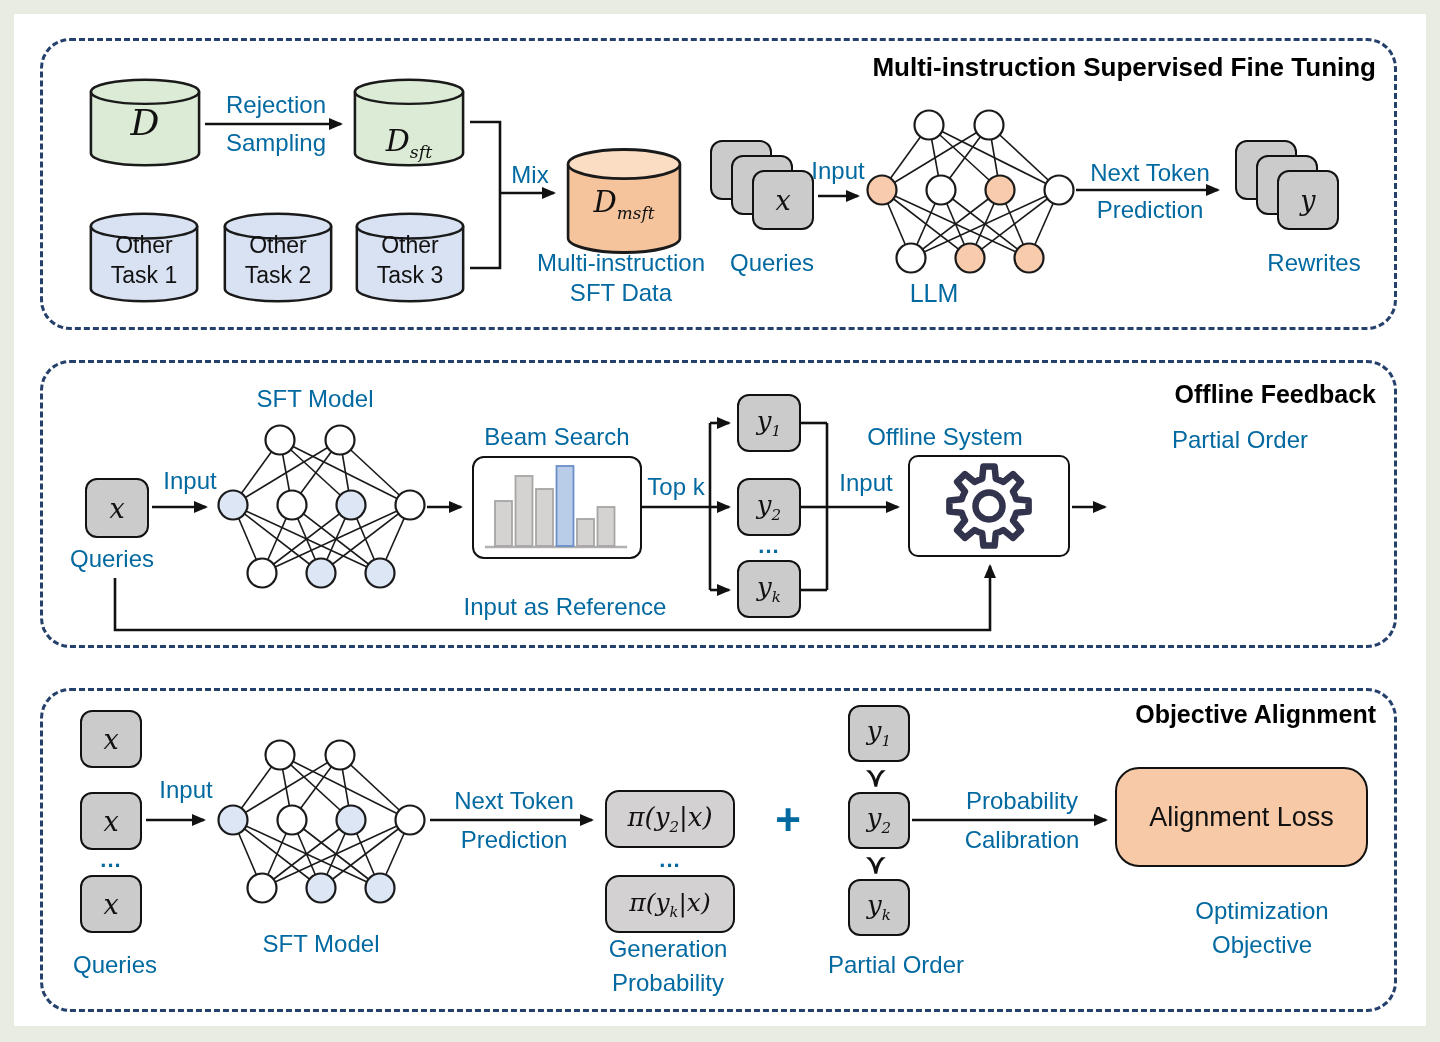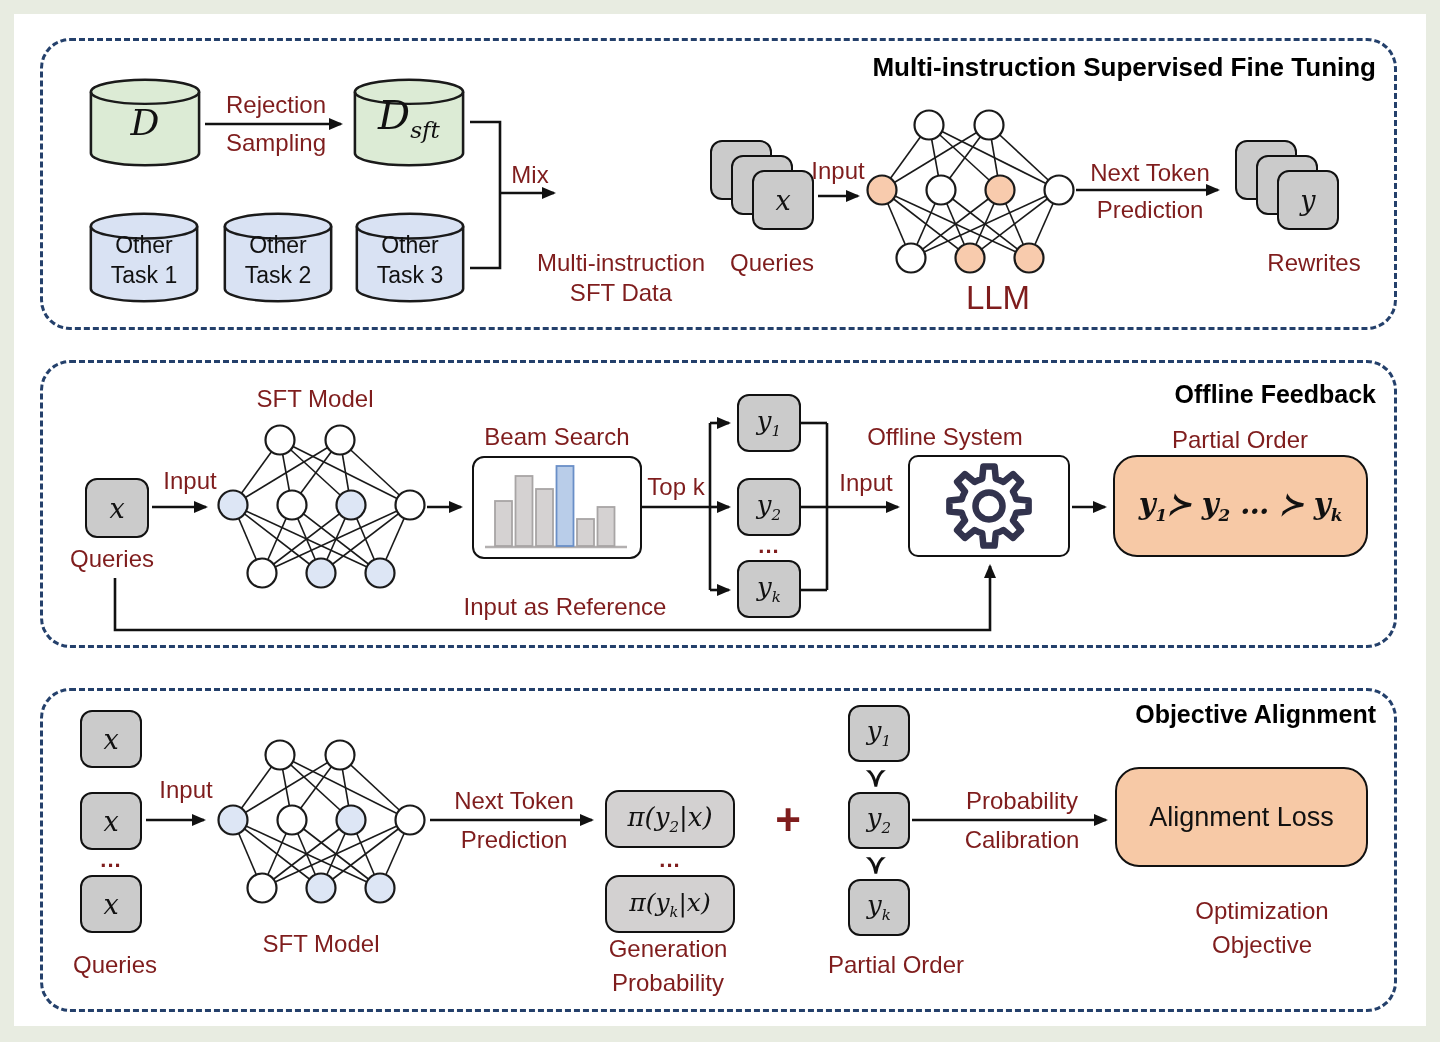--- a/index.html
+++ b/index.html
@@ -3,21 +3,21 @@
 <meta charset="utf-8">
 <style>
   html,body{margin:0;padding:0;}
   body{font-family:"Liberation Sans",sans-serif;color:#111;}
   .stage{position:relative;width:1440px;height:1042px;background:var(--page-bg,#e8ece1);overflow:hidden;}
   .canvas{position:absolute;left:14px;top:14px;width:1412px;height:1012px;background:#ffffff;z-index:0;}
   .panel{position:absolute;left:40px;width:1357px;border:3px dashed var(--panel-border,#24406b);
          border-radius:30px;background:#ffffff;box-sizing:border-box;z-index:1;}
   .wires{position:absolute;left:0;top:0;z-index:2;pointer-events:none;}
   .lb{position:absolute;z-index:3;white-space:nowrap;transform:translateX(-50%);text-align:center;
-      font-family:"Liberation Sans",sans-serif;color:#7f1d1d;line-height:1.08;}
+      font-family:"Liberation Sans",sans-serif;color:#0369a1;line-height:1.08;}
   .ttl{position:absolute;z-index:3;font-weight:700;text-align:right;white-space:nowrap;color:#000;}
   .math{font-family:"DejaVu Serif",serif;font-style:italic;}
   .math sub{font-size:0.58em;font-style:italic;}
   .card{position:absolute;z-index:3;background:var(--card-gray,#cbcbcb);border:2.8px solid #111;
         border-radius:12px;display:flex;align-items:center;justify-content:center;box-sizing:border-box;}
   .pibox{position:absolute;z-index:3;background:var(--pi-box-gray,#d3d1d1);border:2.6px solid #111;
         border-radius:14px;display:flex;align-items:center;justify-content:center;box-sizing:border-box;}
   .obox{position:absolute;z-index:3;background:var(--orange-box,#f7c9a6);border:2.8px solid #111;
         border-radius:24px;display:flex;align-items:center;justify-content:center;box-sizing:border-box;}
   .whitebox{position:absolute;z-index:3;background:#fff;border:2.8px solid #111;border-radius:12px;
@@ -85,21 +85,21 @@
   </div>
 
   <div class="lb" style="left:276px;top:92px;font-size:24px;">Rejection</div>
   <div class="lb" style="left:276px;top:130px;font-size:24px;">Sampling</div>
 
   <div class="cyl" style="left:350px;top:76px;width:118px;height:93px;">
     <svg viewBox="0 0 120 100" preserveAspectRatio="none">
         <path d="M5,17 v66 a55,13 0 0 0 110,0 v-66" fill="#dcebd5" stroke="#1a1a1a" stroke-width="2.6"></path>
         <ellipse cx="60" cy="17" rx="55" ry="13" fill="#dcebd5" stroke="#1a1a1a" stroke-width="2.6"></ellipse>
       </svg>
-    <div class="clab math" style="top:16px;font-size:40px;">D<sub>sft</sub></div>
+    <div class="clab math" style="top:47px;font-size:30px;">D<sub>sft</sub></div>
   </div>
 
   <div class="cyl" style="left:86px;top:210px;width:116px;height:95px;">
     <svg viewBox="0 0 120 100" preserveAspectRatio="none">
         <path d="M5,17 v66 a55,13 0 0 0 110,0 v-66" fill="#d9e2f3" stroke="#1a1a1a" stroke-width="2.6"></path>
         <ellipse cx="60" cy="17" rx="55" ry="13" fill="#d9e2f3" stroke="#1a1a1a" stroke-width="2.6"></ellipse>
       </svg>
     <div class="clab" style="top:22px;font-size:23px;">Other</div>
     <div class="clab" style="top:52px;font-size:23px;">Task 1</div>
   </div>
@@ -115,20 +115,27 @@
     <svg viewBox="0 0 120 100" preserveAspectRatio="none">
         <path d="M5,17 v66 a55,13 0 0 0 110,0 v-66" fill="#d9e2f3" stroke="#1a1a1a" stroke-width="2.6"></path>
         <ellipse cx="60" cy="17" rx="55" ry="13" fill="#d9e2f3" stroke="#1a1a1a" stroke-width="2.6"></ellipse>
       </svg>
     <div class="clab" style="top:22px;font-size:23px;">Other</div>
     <div class="clab" style="top:52px;font-size:23px;">Task 3</div>
   </div>
 
   <div class="lb" style="left:530px;top:162px;font-size:24px;">Mix</div>
 
+  <div class="cyl" style="left:563px;top:145px;width:122px;height:112px;">
+    <svg viewBox="0 0 120 100" preserveAspectRatio="none">
+        <path d="M5,17 v66 a55,13 0 0 0 110,0 v-66" fill="#f5c49d" stroke="#1a1a1a" stroke-width="2.6"></path>
+        <ellipse cx="60" cy="17" rx="55" ry="13" fill="#fbddc3" stroke="#1a1a1a" stroke-width="2.6"></ellipse>
+      </svg>
+    <div class="clab math" style="top:40px;font-size:29px;">D<sub>msft</sub></div>
+  </div>
   <div class="lb" style="left:621px;top:250px;font-size:24px;">Multi-instruction</div>
   <div class="lb" style="left:621px;top:280px;font-size:24px;">SFT Data</div>
 
   <div class="card" style="left:710px;top:140px;width:62px;height:60px;"></div>
   <div class="card" style="left:731px;top:155px;width:62px;height:60px;"></div>
   <div class="card" style="left:752px;top:170px;width:62px;height:60px;">
     <span class="math" style="font-size:27px;">x</span>
   </div>
   <div class="lb" style="left:772px;top:250px;font-size:24px;">Queries</div>
 
@@ -158,21 +165,21 @@
       <circle cx="62" cy="15" r="14.5" fill="#fff" stroke="#1a1a1a" stroke-width="2.2"></circle>
       <circle cx="122" cy="15" r="14.5" fill="#fff" stroke="#1a1a1a" stroke-width="2.2"></circle>
       <circle cx="15" cy="80" r="14.5" fill="#f8cbad" stroke="#1a1a1a" stroke-width="2.2"></circle>
       <circle cx="74" cy="80" r="14.5" fill="#fff" stroke="#1a1a1a" stroke-width="2.2"></circle>
       <circle cx="133" cy="80" r="14.5" fill="#f8cbad" stroke="#1a1a1a" stroke-width="2.2"></circle>
       <circle cx="192" cy="80" r="14.5" fill="#fff" stroke="#1a1a1a" stroke-width="2.2"></circle>
       <circle cx="44" cy="148" r="14.5" fill="#fff" stroke="#1a1a1a" stroke-width="2.2"></circle>
       <circle cx="103" cy="148" r="14.5" fill="#f8cbad" stroke="#1a1a1a" stroke-width="2.2"></circle>
       <circle cx="162" cy="148" r="14.5" fill="#f8cbad" stroke="#1a1a1a" stroke-width="2.2"></circle>
     </svg>
-  <div class="lb" style="left:998px;top:280px;font-size:33px;">LLM</div>
+  <div class="lb" style="left:934px;top:280px;font-size:25px;">LLM</div>
 
   <div class="lb" style="left:1150px;top:160px;font-size:24px;">Next Token</div>
   <div class="lb" style="left:1150px;top:197px;font-size:24px;">Prediction</div>
 
   <div class="card" style="left:1235px;top:140px;width:62px;height:60px;"></div>
   <div class="card" style="left:1256px;top:155px;width:62px;height:60px;"></div>
   <div class="card" style="left:1277px;top:170px;width:62px;height:60px;">
     <span class="math" style="font-size:27px;">y</span>
   </div>
   <div class="lb" style="left:1314px;top:250px;font-size:24px;">Rewrites</div>
@@ -250,23 +257,20 @@
 
   <div class="lb" style="left:945px;top:424px;font-size:24px;">Offline System</div>
   <div class="whitebox" style="left:908px;top:455px;width:162px;height:102px;border-radius:10px;">
     <svg width="88" height="88">
         <path d="M37.2,16.8 L38.4,4.4 L49.6,4.4 L50.8,16.8 A28,28 0 0 1 58.4,20.0 L58.4,20.0 L68.1,12.1 L75.9,19.9 L68.0,29.6 A28,28 0 0 1 71.2,37.2 L71.2,37.2 L83.6,38.4 L83.6,49.6 L71.2,50.8 A28,28 0 0 1 68.0,58.4 L68.0,58.4 L75.9,68.1 L68.1,75.9 L58.4,68.0 A28,28 0 0 1 50.8,71.2 L50.8,71.2 L49.6,83.6 L38.4,83.6 L37.2,71.2 A28,28 0 0 1 29.6,68.0 L29.6,68.0 L19.9,75.9 L12.1,68.1 L20.0,58.4 A28,28 0 0 1 16.8,50.8 L16.8,50.8 L4.4,49.6 L4.4,38.4 L16.8,37.2 A28,28 0 0 1 20.0,29.6 L20.0,29.6 L12.1,19.9 L19.9,12.1 L29.6,20.0 A28,28 0 0 1 37.2,16.8 Z" fill="#fff" stroke="#32334d" stroke-width="6.5" stroke-linejoin="round"></path>
         <circle cx="44" cy="44" r="13.5" fill="#fff" stroke="#32334d" stroke-width="6.5"></circle>
       </svg>
   </div>
 
   <div class="lb" style="left:1240px;top:427px;font-size:24px;">Partial Order</div>
-  <div class="obox" style="left:1113px;top:455px;width:255px;height:102px;">
-    <span class="math" style="font-size:29px;font-weight:700;">y<sub>1</sub>≻ y<sub>2</sub> … ≻ y<sub>k</sub></span>
-  </div>
 
   <div class="lb" style="left:565px;top:594px;font-size:24px;">Input as Reference</div>
 
   <div class="ttl" style="left:700px;top:700px;width:676px;font-size:25px;">Objective Alignment</div>
 
   <div class="card" style="left:80px;top:710px;width:62px;height:58px;">
     <span class="math" style="font-size:27px;">x</span>
   </div>
   <div class="card" style="left:80px;top:792px;width:62px;height:58px;">
     <span class="math" style="font-size:27px;">x</span>

